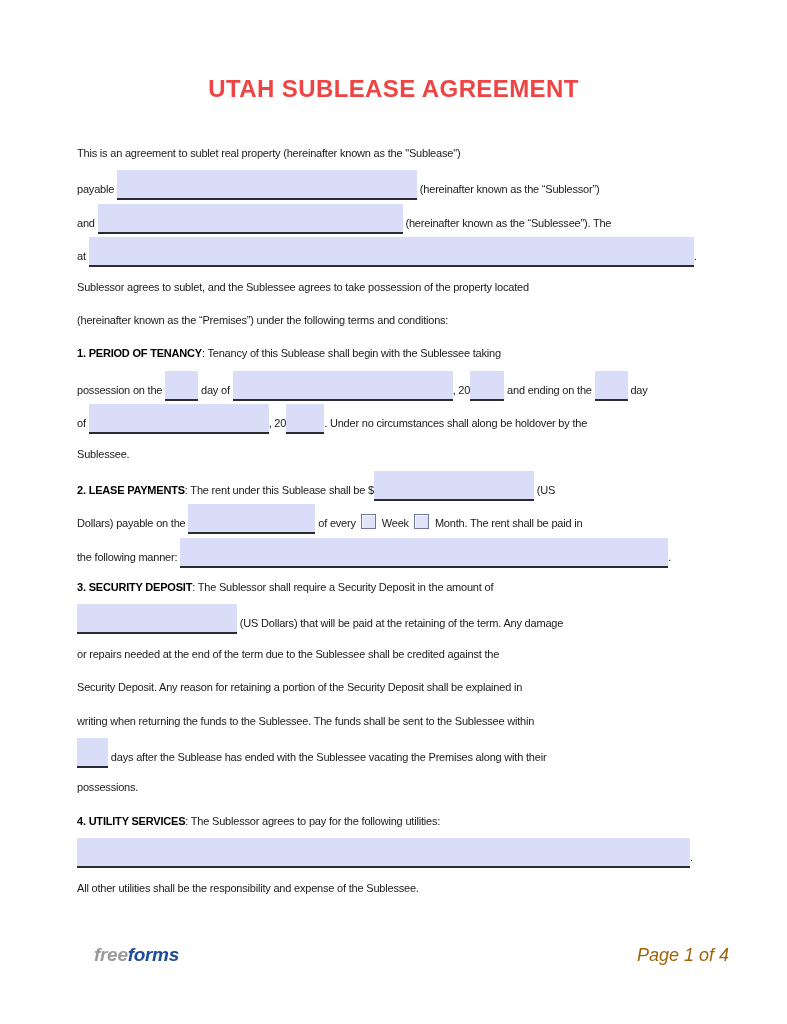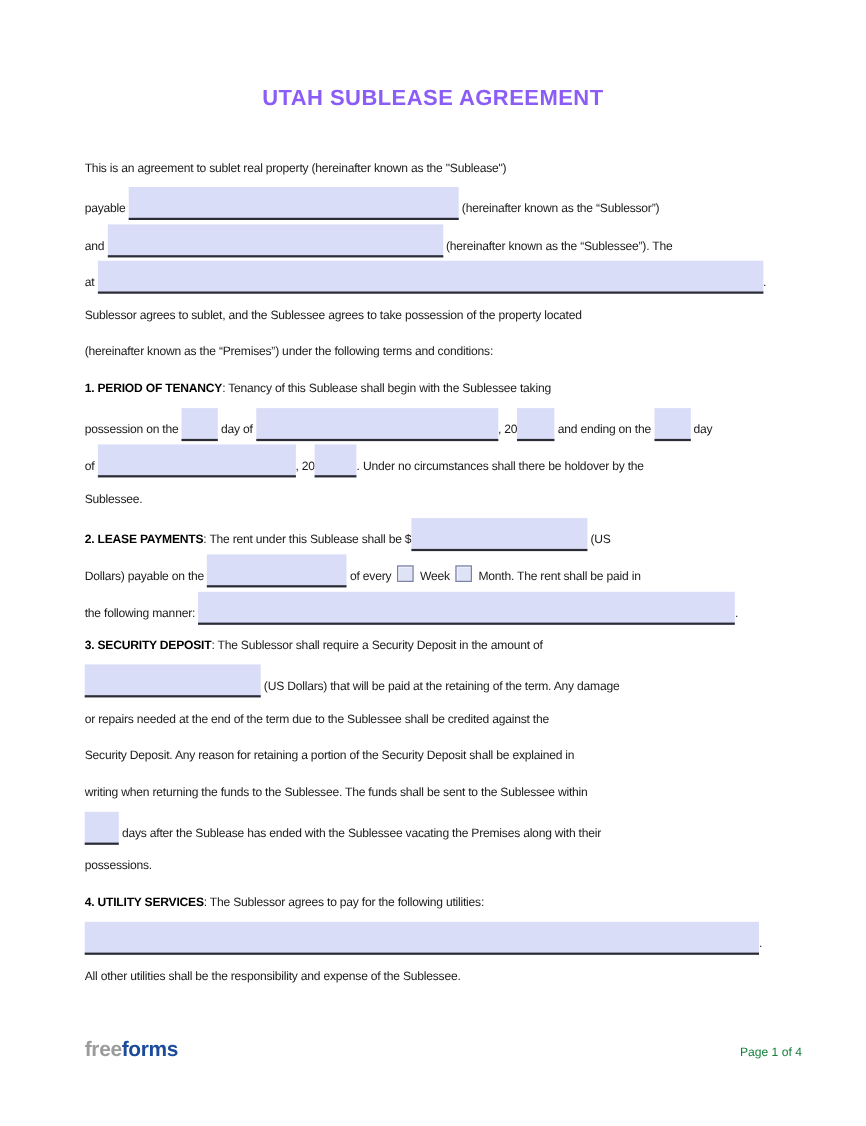--- a/index.html
+++ b/index.html
@@ -3,49 +3,49 @@
 <meta charset="utf-8">
 <style>
   html,body{margin:0;padding:0;}
   body{
     width:787px;height:1024px;background:#ffffff;overflow:hidden;
     font-family:"Liberation Sans","DejaVu Sans",sans-serif;
     color:#1a1a1a;position:relative;
   }
   .page{position:absolute;inset:0;background:#fff;}
   .doc-title{
-    margin-top:76px;text-align:center;font-size:20px;font-weight:bold;
-    letter-spacing:.4px;color:#8b5cf6;line-height:26px;
+    margin-top:76px;text-align:center;font-size:24px;font-weight:bold;
+    letter-spacing:.4px;color:#ef4444;line-height:26px;
   }
   .content{
     margin:35px 62px 0 77px;width:648px;
     font-size:11px;letter-spacing:-0.2px;
   }
   .line{
     height:33.4px;line-height:33.4px;white-space:nowrap;
   }
   .hd{font-weight:bold;color:#000;}
   .blank{
     display:inline-block;height:28px;vertical-align:-7px;
     background:#d9ddf8;border-bottom:2px solid #2b2b33;
   }
   .cbx{
     display:inline-block;width:13px;height:13px;vertical-align:-2px;
     background:#dfe3f6;border:1px solid #70779f;
     box-shadow:inset 1px 1px 0 rgba(255,255,255,.75);
     margin:0 6px 0 5px;cursor:pointer;
   }
   .footer{
-    position:absolute;left:77px;right:58px;top:944px;
-    display:flex;justify-content:space-between;align-items:baseline;
+    position:absolute;left:94px;right:58px;top:944px;
+    display:flex;justify-content:space-between;align-items:baseline;font-style:italic;
   }
   .logo{font-size:19px;font-weight:bold;letter-spacing:-0.3px;}
   .logo .free{color:#9b9b9b;}
   .logo .forms{color:#1c4b9b;}
-  .pagenum{font-size:11px;color:#15803d;letter-spacing:0;text-align:center;}
+  .pagenum{font-size:18px;color:#a16207;letter-spacing:0;text-align:center;}
 </style>
 </head>
 <body>
 
 <div class="page">
 
   <div class="doc-title">UTAH SUBLEASE AGREEMENT</div>
 
   <div class="content">
 
@@ -58,21 +58,21 @@
     <div class="line"><span>at </span><span class="blank" style="width:605px"></span><span>.</span></div>
 
     <div class="line"><span>Sublessor agrees to sublet, and the Sublessee agrees to take possession of the property located</span></div>
 
     <div class="line"><span>(hereinafter known as the “Premises”) under the following terms and conditions:</span></div>
 
     <div class="line"><span class="hd">1. PERIOD OF TENANCY</span><span>: Tenancy of this Sublease shall begin with the Sublessee taking</span></div>
 
     <div class="line"><span>possession on the </span><span class="blank" style="width:33px"></span><span> day of </span><span class="blank" style="width:220px"></span><span>, 20</span><span class="blank" style="width:34px"></span><span> and ending on the </span><span class="blank" style="width:33px"></span><span> day</span></div>
 
-    <div class="line"><span>of </span><span class="blank" style="width:180px"></span><span>, 20</span><span class="blank" style="width:38px"></span><span>. Under no circumstances shall there be holdover by the</span></div>
+    <div class="line"><span>of </span><span class="blank" style="width:180px"></span><span>, 20</span><span class="blank" style="width:38px"></span><span>. Under no circumstances shall along be holdover by the</span></div>
 
     <div class="line"><span>Sublessee.</span></div>
 
     <div class="line"><span class="hd">2. LEASE PAYMENTS</span><span>: The rent under this Sublease shall be $</span><span class="blank" style="width:160px"></span><span> (US</span></div>
 
     <div class="line"><span>Dollars) payable on the </span><span class="blank" style="width:127px"></span><span> of every</span><span class="cbx"></span><span>Week</span><span class="cbx"></span><span>Month. The rent shall be paid in</span></div>
 
     <div class="line"><span>the following manner: </span><span class="blank" style="width:488px"></span><span>.</span></div>
 
     <div class="line"><span class="hd">3. SECURITY DEPOSIT</span><span>: The Sublessor shall require a Security Deposit in the amount of</span></div>

